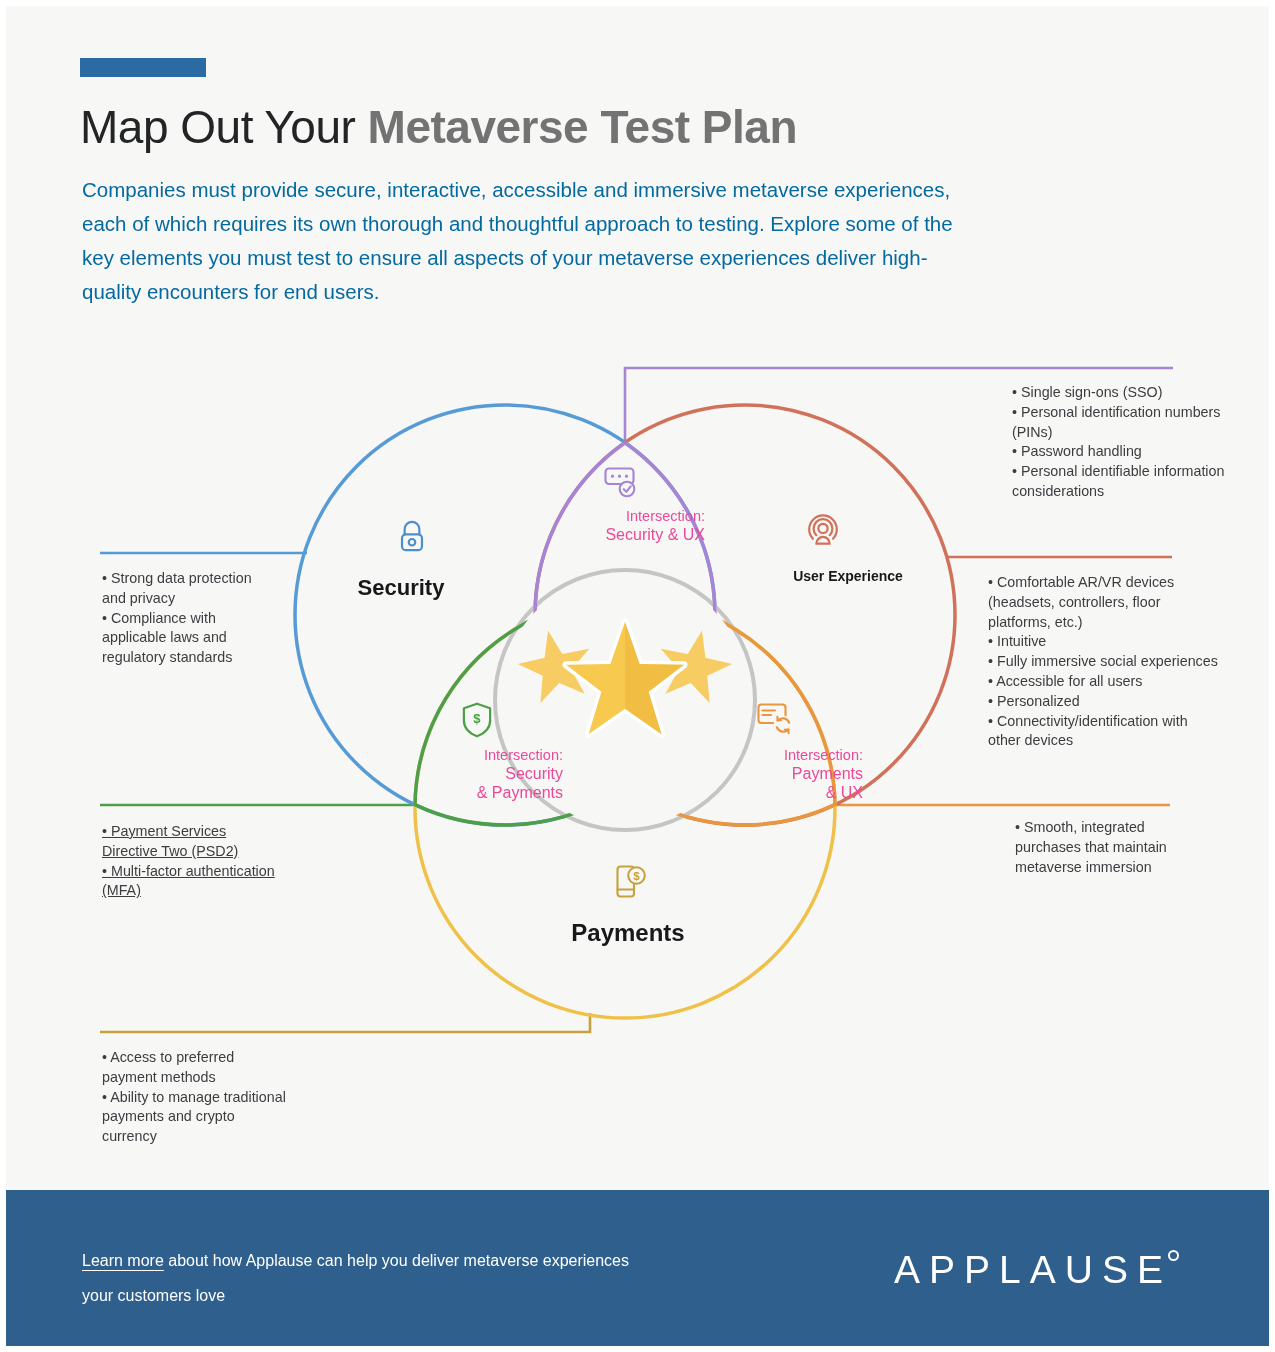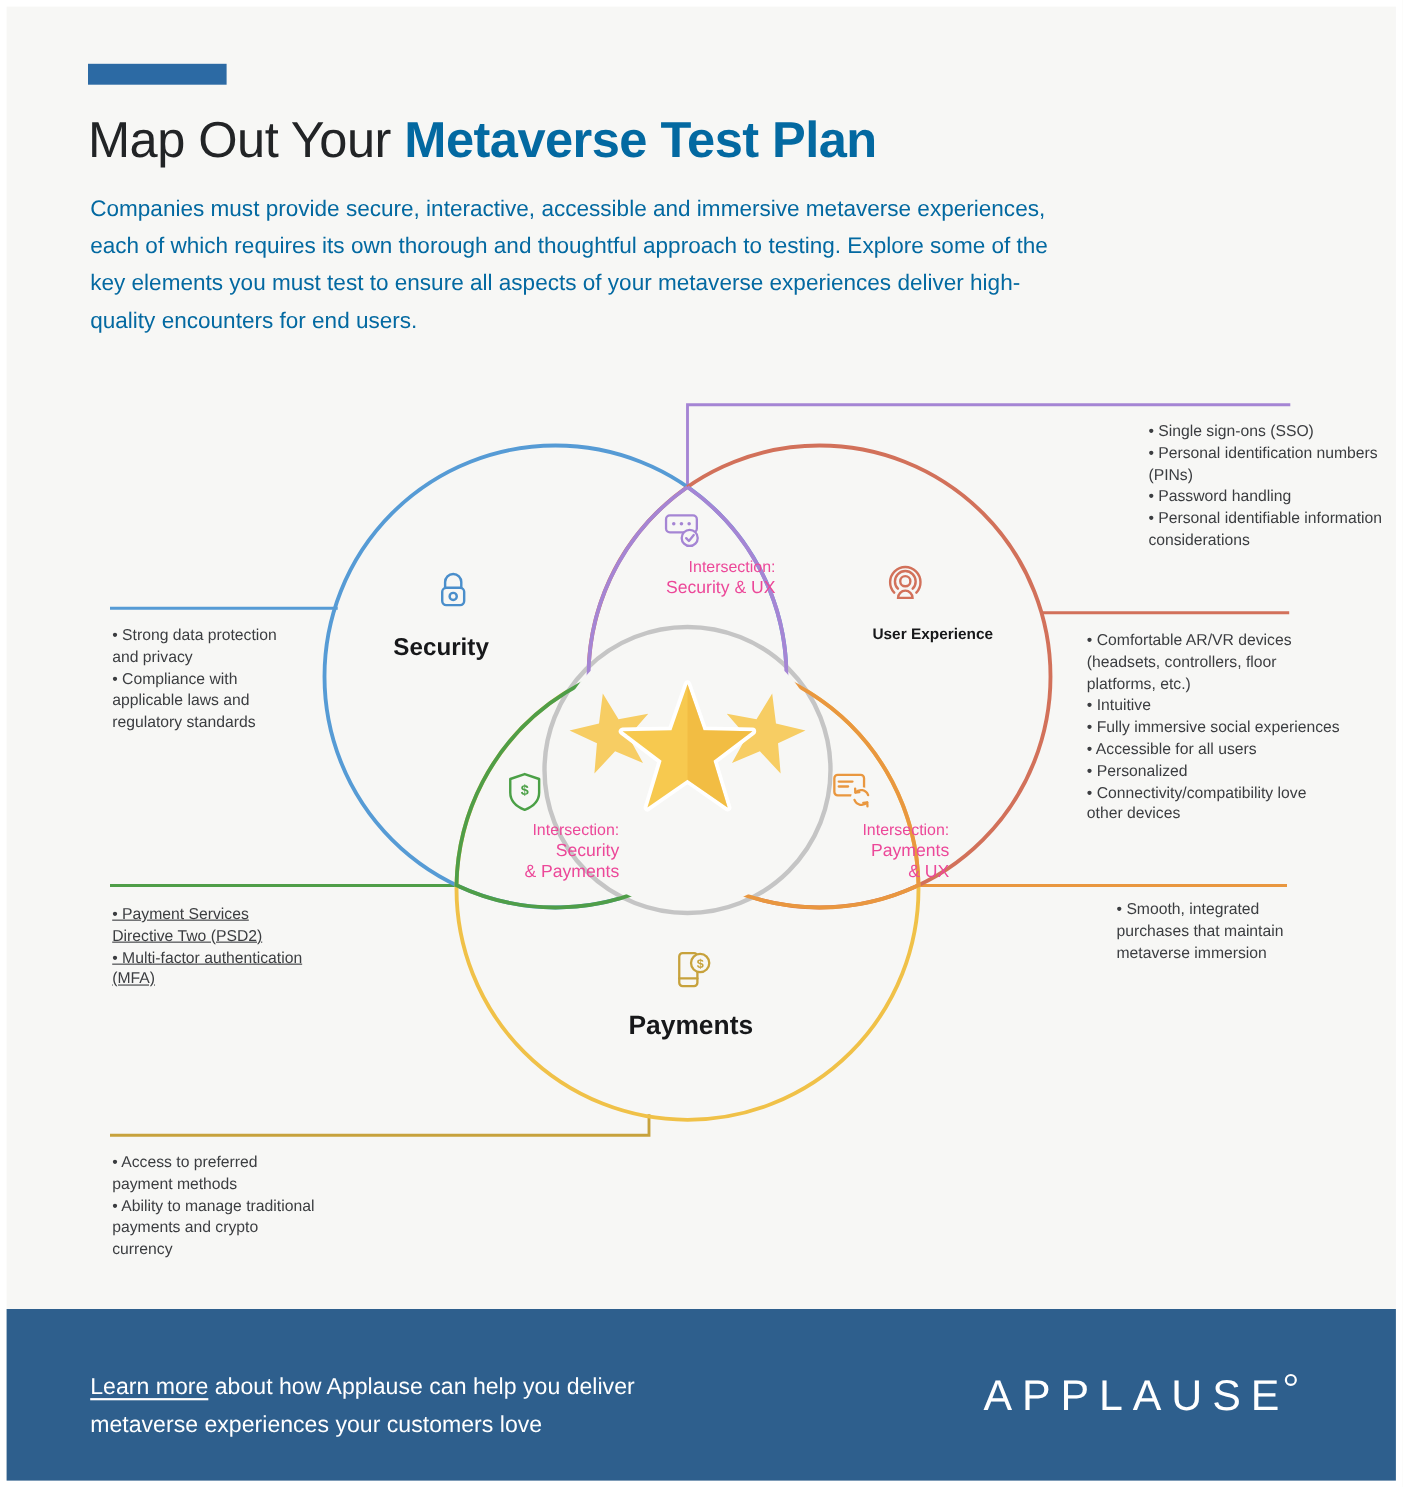--- a/index.html
+++ b/index.html
@@ -3,54 +3,54 @@
 <meta charset="utf-8">
 <style>
   * { margin:0; padding:0; box-sizing:border-box; }
   body { background:#ffffff; font-family:"Liberation Sans", sans-serif; }
   .page { position:relative; width:1275px; height:1352px; background:#ffffff; overflow:hidden; }
   .canvas { position:absolute; left:6px; top:6px; right:6px; bottom:6px; background:#f7f7f5; }
   .abs { position:absolute; }
 
   .accent-bar { left:80px; top:58px; width:126px; height:19px; background:#2c6aa4; }
   .title { left:80px; top:100px; width:980px; font-size:46px; font-weight:500; color:#222426; letter-spacing:-0.5px; }
-  .title .hl { color:#0369a1; font-weight:700; }
+  .title .hl { color:#737373; font-weight:700; }
   .intro { left:82px; top:173px; width:872px; font-size:20.5px; line-height:34px; color:#0369a1; }
 
   .venn { left:0; top:0; }
 
   .circle-label { text-align:center; font-weight:700; color:#17181a; }
   .lbl-security { left:326px; top:575px; width:150px; font-size:22px; }
   .lbl-ux { left:763px; top:563px; width:170px; font-size:14px; line-height:26px; }
   .lbl-payments { left:548px; top:919px; width:160px; font-size:24px; }
 
   .ix-label { text-align:right; color:#ec4899; }
   .ix-prefix { font-size:14.5px; line-height:18px; }
   .ix-name { font-size:16px; line-height:19px; }
   .ix-secux { left:535px; top:507px; width:170px; }
   .ix-secpay { left:393px; top:746px; width:170px; }
   .ix-payux { left:693px; top:746px; width:170px; }
 
   .callout { font-size:14.3px; line-height:19.8px; color:#3b3d40; }
-  .co-secux { left:1012px; top:383px; width:228px;margin-left:32px; }
+  .co-secux { left:1012px; top:383px; width:228px; }
   .co-security { left:102px; top:569px; width:168px; }
   .co-ux { left:988px; top:573px; width:232px; }
   .co-secpay { left:102px; top:822px; width:182px;text-decoration:underline; }
   .co-payux { left:1015px; top:818px; width:158px; }
   .co-payments { left:102px; top:1048px; width:188px; }
 
   .icon { line-height:0; }
   .icon svg { display:block; }
   .icon .ln { fill:none; stroke:currentColor; stroke-width:2.1; stroke-linecap:round; stroke-linejoin:round; }
   .icon .fillbg { fill:#f7f7f5; stroke:currentColor; stroke-width:2.1; }
   .icon .dot { fill:currentColor; stroke:none; }
   .icon .glyph { fill:currentColor; stroke:none; font-family:"Liberation Sans",sans-serif; font-weight:700; }
 
   .footer { left:6px; right:6px; top:1190px; height:156px; background:#2e5f8d; }
-  .footer-text { left:76px; top:53px; width:580px; font-size:21px; line-height:35px; color:#ffffff; font-weight:400; }
+  .footer-text { left:76px; top:53px; width:580px; font-size:16px; line-height:35px; color:#ffffff; font-weight:400; }
   .footer-text .link { text-decoration:underline; text-underline-offset:4px; cursor:pointer; }
   .logo { right:90px; top:58px; color:#ffffff; font-size:39px; font-weight:500; letter-spacing:9px; white-space:nowrap; }
   .logo-ring { display:inline-block; width:11px; height:11px; border:2.5px solid #ffffff; border-radius:50%; vertical-align:22px; margin-left:-4px; }
 </style>
 </head>
 <body>
 
 <div class="page">
   <div class="canvas"></div>
 
@@ -175,21 +175,21 @@
   <div class="abs callout co-security">
       <div>• Strong data protection and privacy</div>
       <div>• Compliance with applicable laws and regulatory standards</div>
     </div>
   <div class="abs callout co-ux">
       <div>• Comfortable AR/VR devices (headsets, controllers, floor platforms, etc.)</div>
       <div>• Intuitive</div>
       <div>• Fully immersive social experiences</div>
       <div>• Accessible for all users</div>
       <div>• Personalized</div>
-      <div>• Connectivity/compatibility love other devices</div>
+      <div>• Connectivity/identification with other devices</div>
     </div>
   <div class="abs callout co-secpay">
       <div>• Payment Services Directive Two (PSD2)</div>
       <div>• Multi-factor authentication (MFA)</div>
     </div>
   <div class="abs callout co-payux">
       <div>• Smooth, integrated purchases that maintain metaverse immersion</div>
     </div>
   <div class="abs callout co-payments">
       <div>• Access to preferred payment methods</div>

